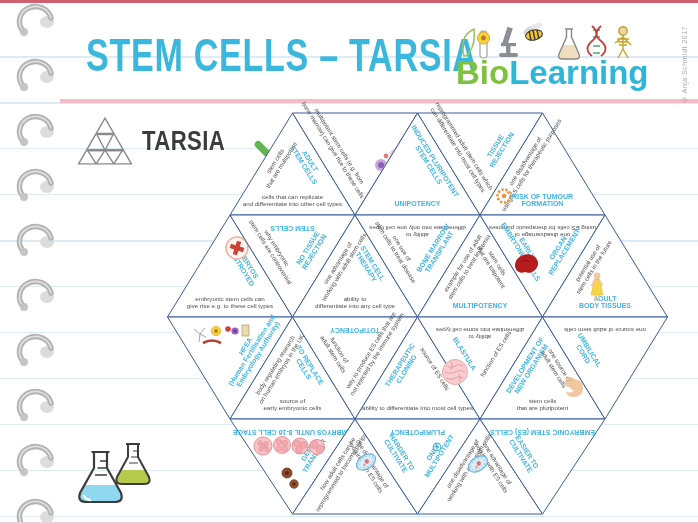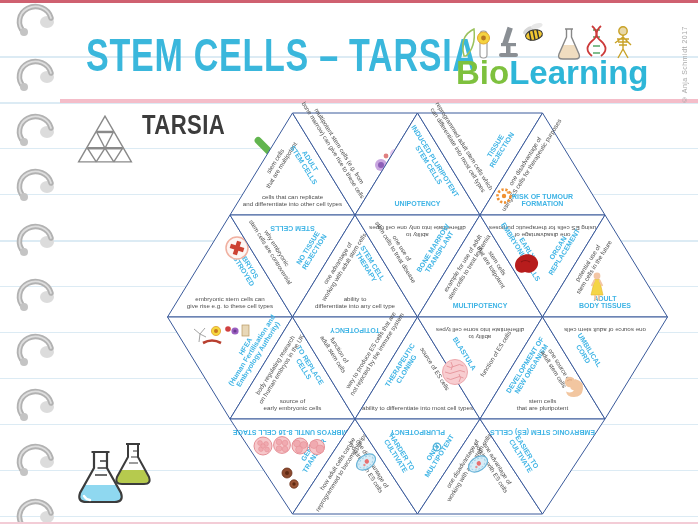--- a/index.html
+++ b/index.html
@@ -11,21 +11,21 @@
   .bottom-rule{position:absolute;left:0;bottom:0;width:698px;height:2px;background:#f3ccd6;z-index:5;}
   .pink-rule{position:absolute;left:60px;top:99px;width:638px;height:4px;background:#f4bdc9;z-index:2;}
   .spiral-strip{position:absolute;left:0;top:0;width:62px;height:524px;z-index:4;}
   .page-title{position:absolute;left:86px;top:28px;font-size:46px;font-weight:bold;
       color:#3ab7dc;letter-spacing:1px;transform:scaleX(0.74);transform-origin:left top;
       white-space:nowrap;z-index:3;}
   .logo-wrap{position:absolute;left:456px;top:22px;width:214px;height:74px;z-index:3;}
   .copyright{position:absolute;right:10px;top:26px;writing-mode:vertical-rl;
       transform:rotate(180deg);font-size:7px;color:#a8a8a8;z-index:3;letter-spacing:0.5px;}
   .legend{position:absolute;left:76px;top:110px;width:230px;height:62px;z-index:3;
-      display:flex;gap:8px;}
+      display:flex;align-items:center;gap:8px;}
   .legend-label{font-size:27px;font-weight:bold;color:#3c3c3c;transform:scaleX(0.82);
       transform-origin:left center;letter-spacing:0.5px;}
   .flasks{position:absolute;left:74px;top:436px;z-index:3;}
   #puzzle-svg{position:absolute;left:0;top:0;z-index:3;}
 </style>
 </head>
 <body>
 
 <div class="ruled-lines"></div>
 <div class="top-rule"></div>

